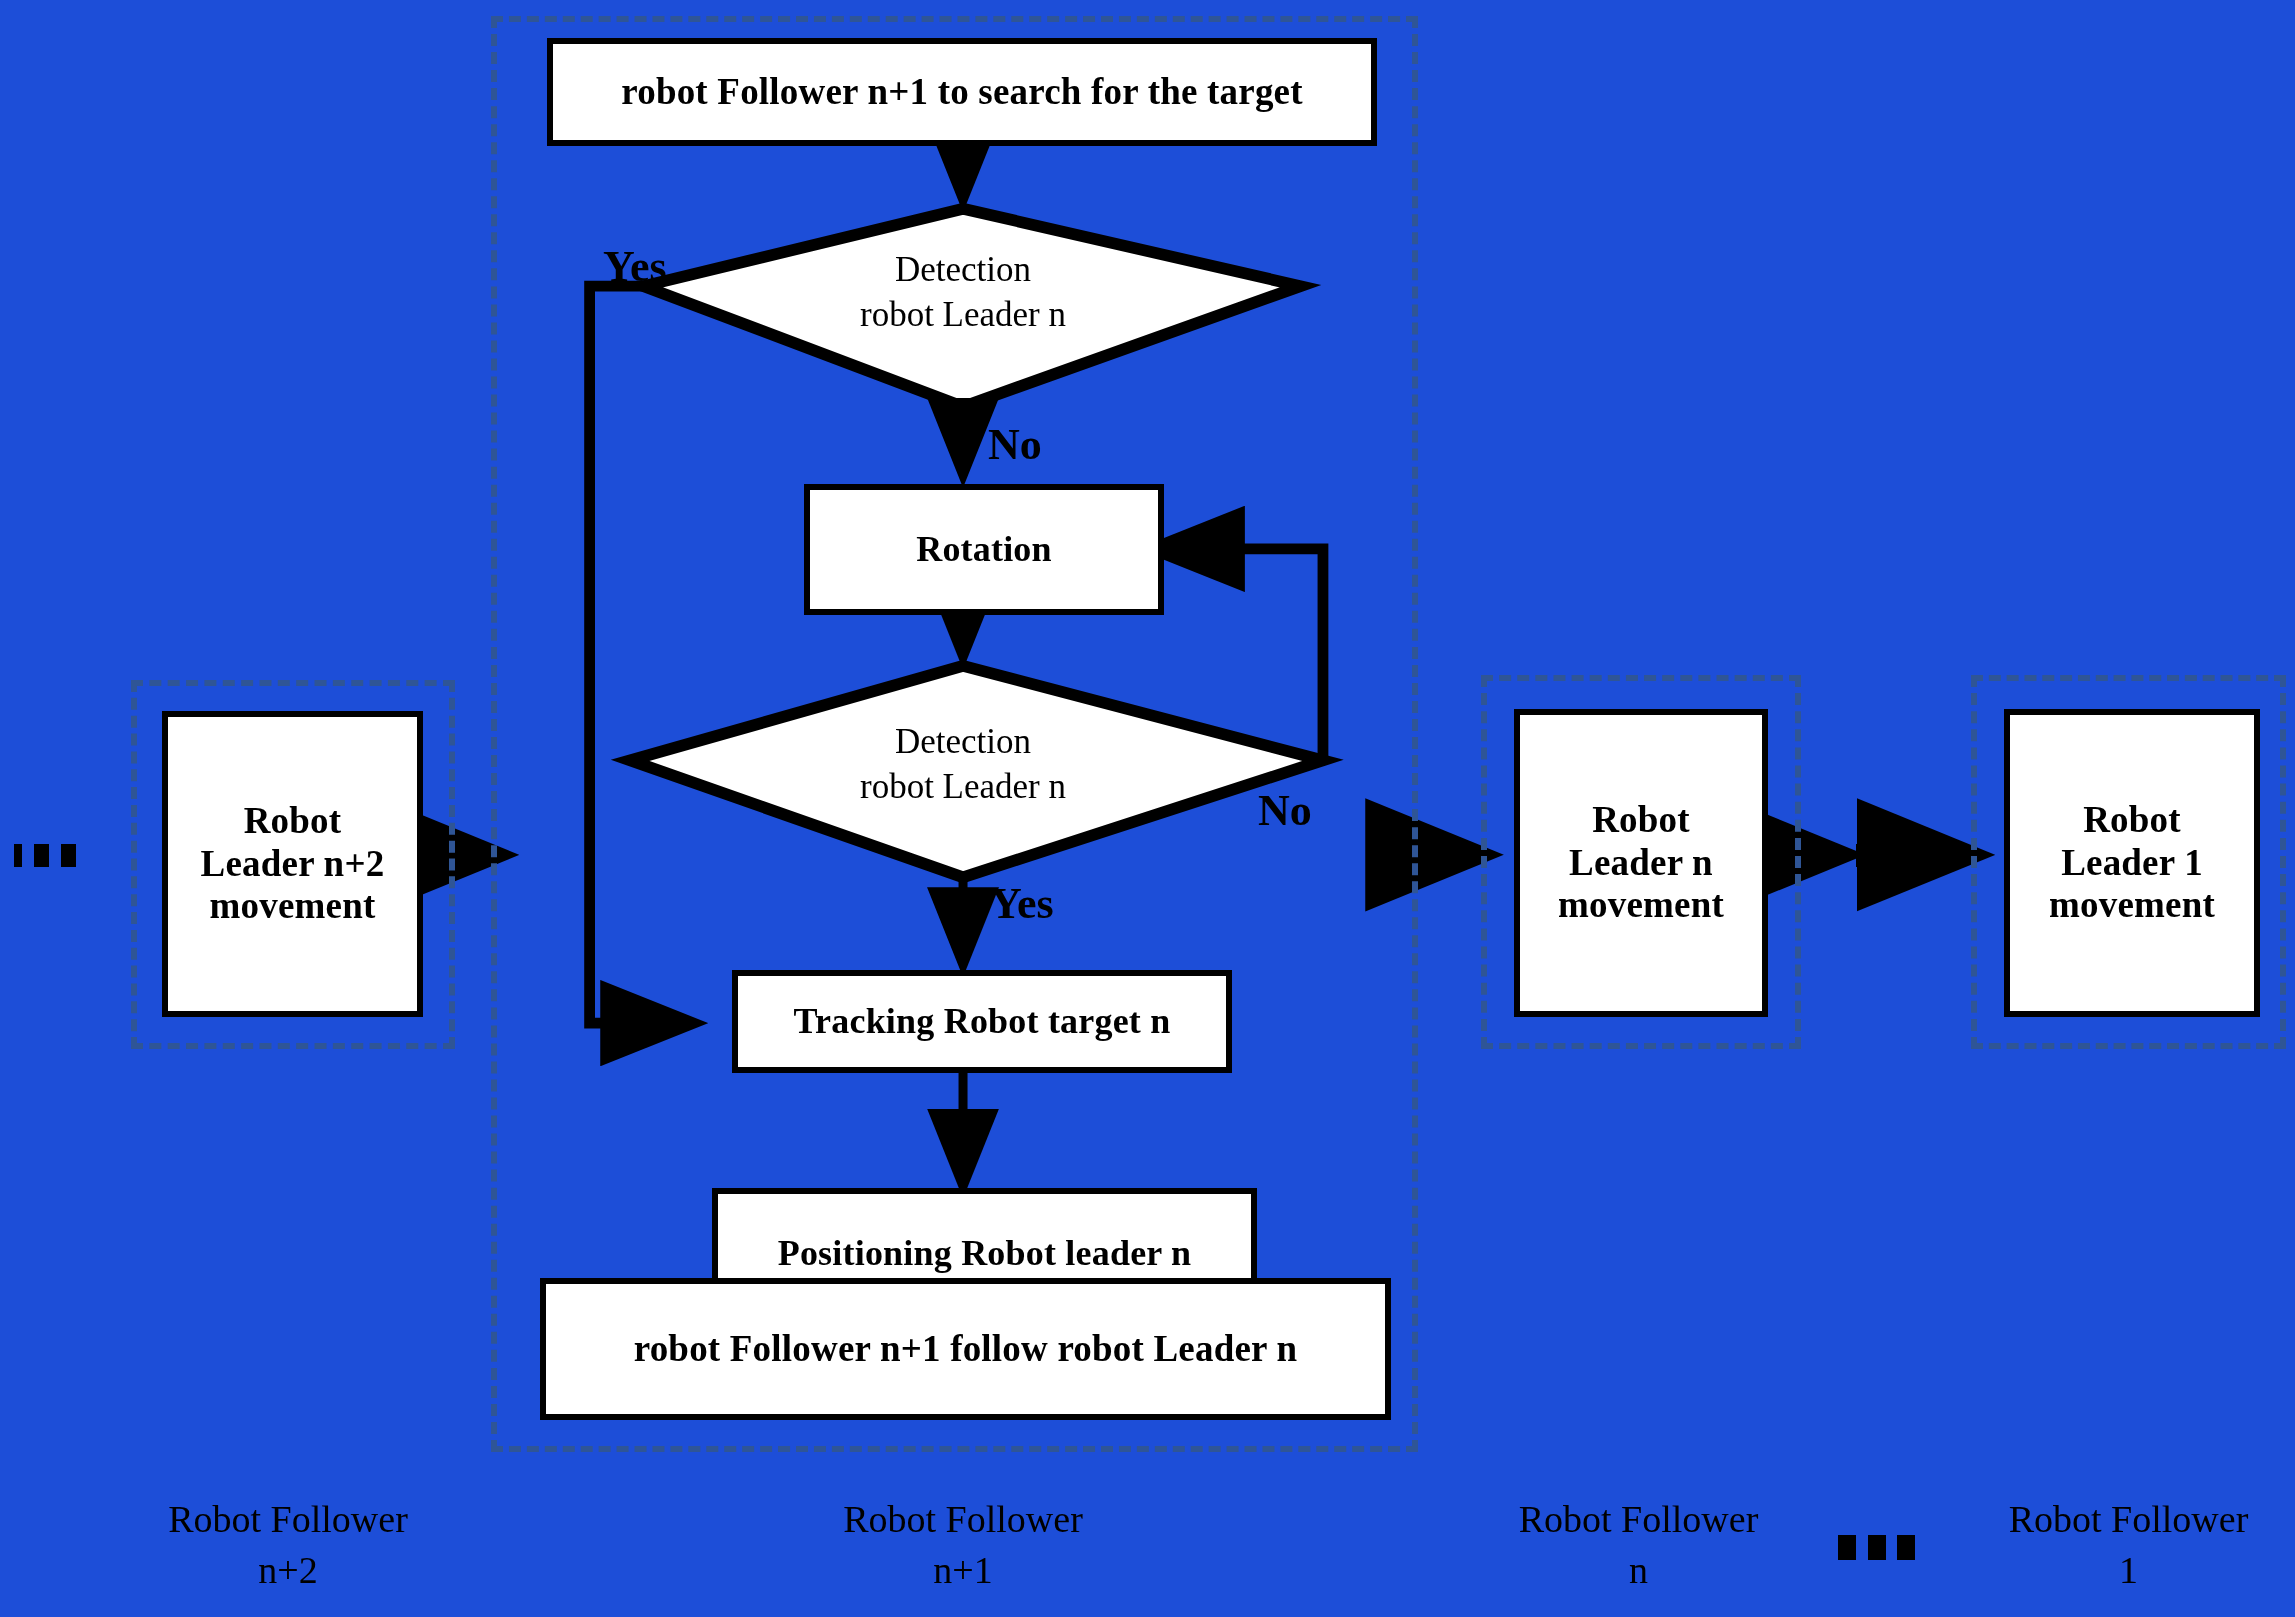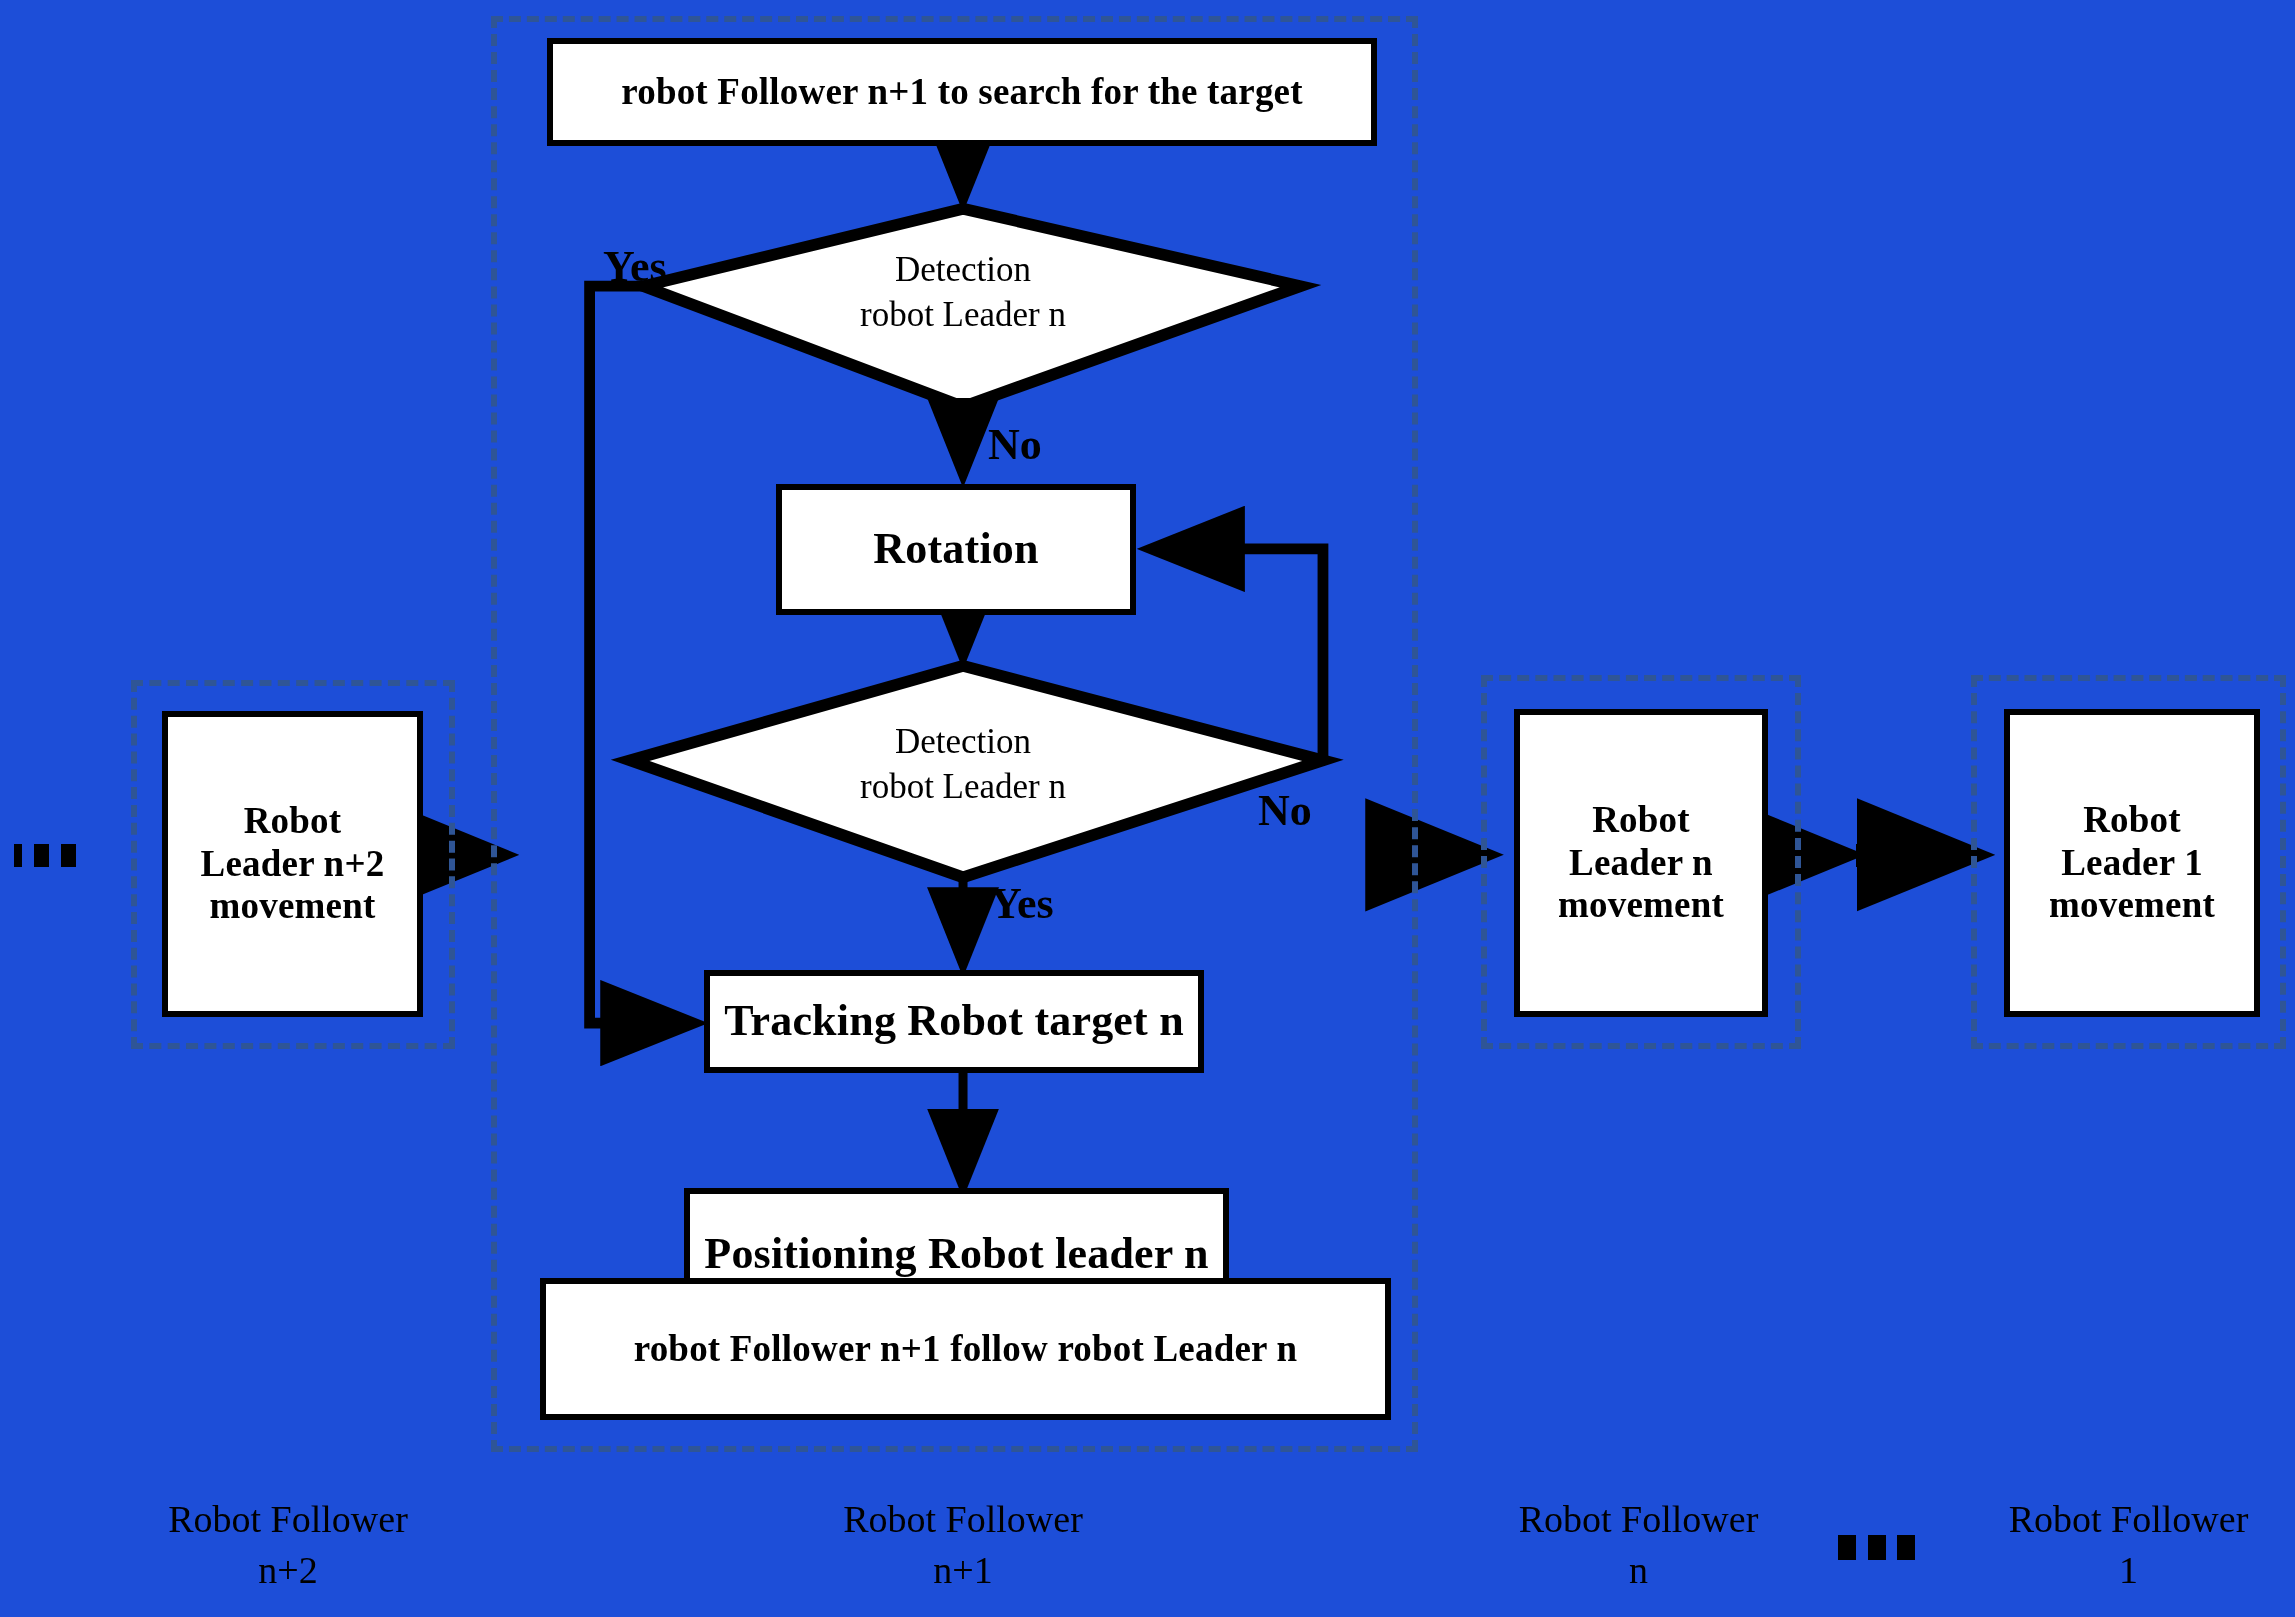--- a/index.html
+++ b/index.html
@@ -40,21 +40,21 @@
     display: flex;
     align-items: center;
     justify-content: center;
     text-align: center;
     font-weight: bold;
     color: #000000;
     line-height: 1.15;
     letter-spacing: 0.2px;
   }
   .box.wide   { font-size: 37px; }
-  .box.mid    { font-size: 44px; }
+  .box.mid    { font-size: 36px; margin-left: 28px; }
   .box.leader { font-size: 37px; padding: 3.6px 5.4px; justify-content: center; }
   
   .diamond-text {
     position: absolute;
     text-align: center;
     font-weight: normal;
     font-size: 35px;
     line-height: 1.28;
     color: #000000;
     pointer-events: none;

